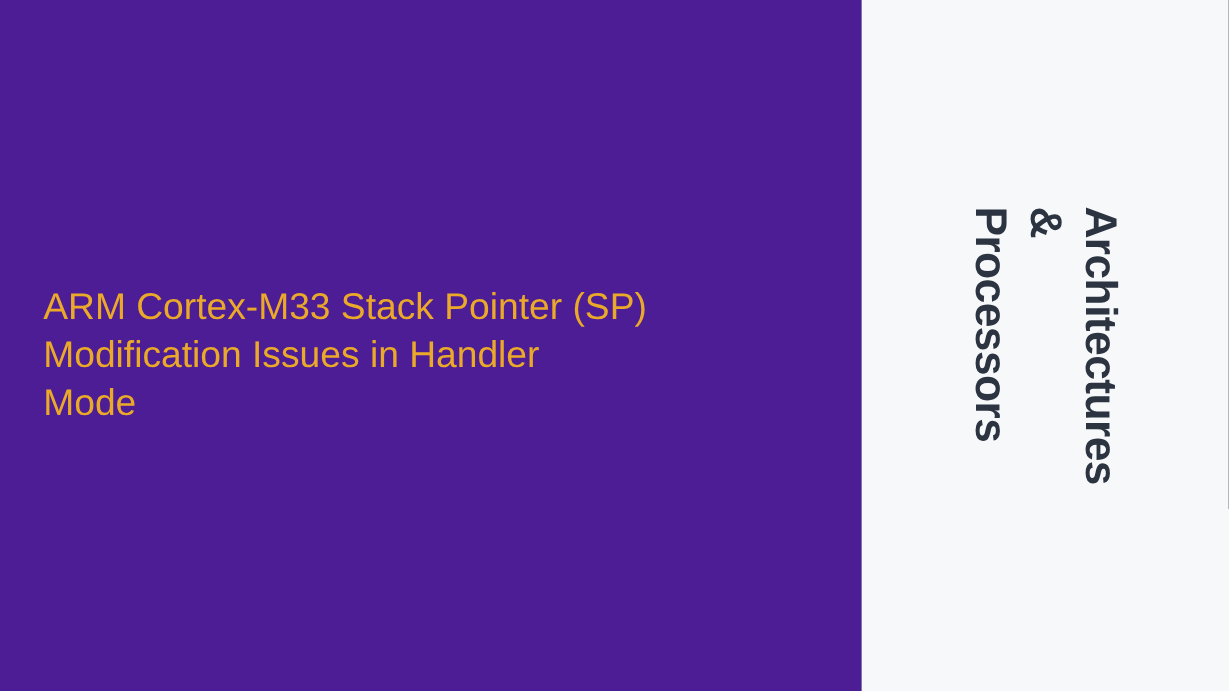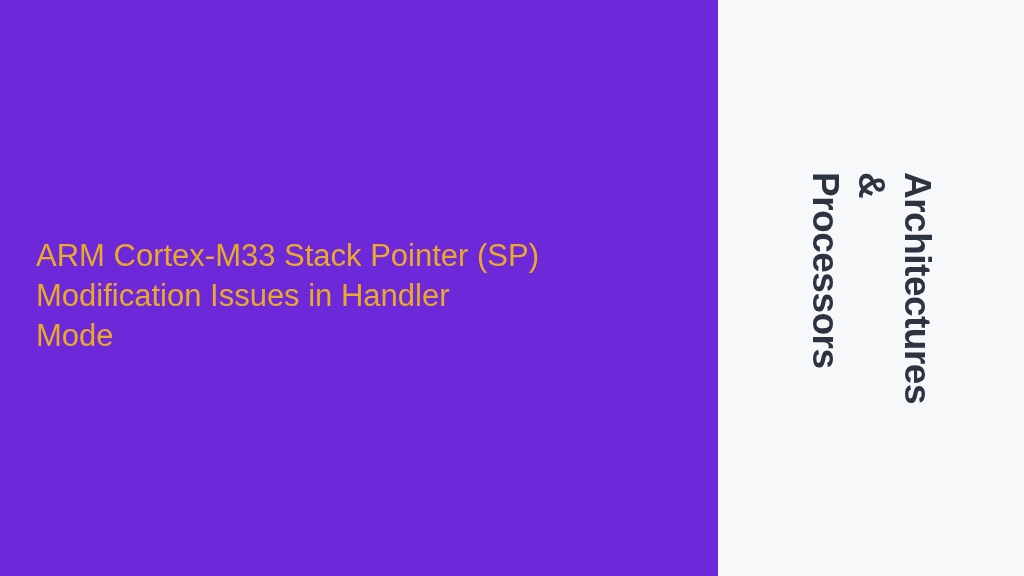--- a/index.html
+++ b/index.html
@@ -22,21 +22,21 @@
     overflow: hidden;
   }
 
   
   #title-panel {
     position: absolute;
     left: 0;
     top: 0;
     width: 718px;
     height: 576px;
-    background: #6d28d9;
+    background: #4c1d95;
   }
 
   #slide-title {
     position: absolute;
     left: 36px;
     top: 236px;
     width: 660px;
     margin: 0;
     color: #EBA92A;
     font-family: "Liberation Sans", sans-serif;

